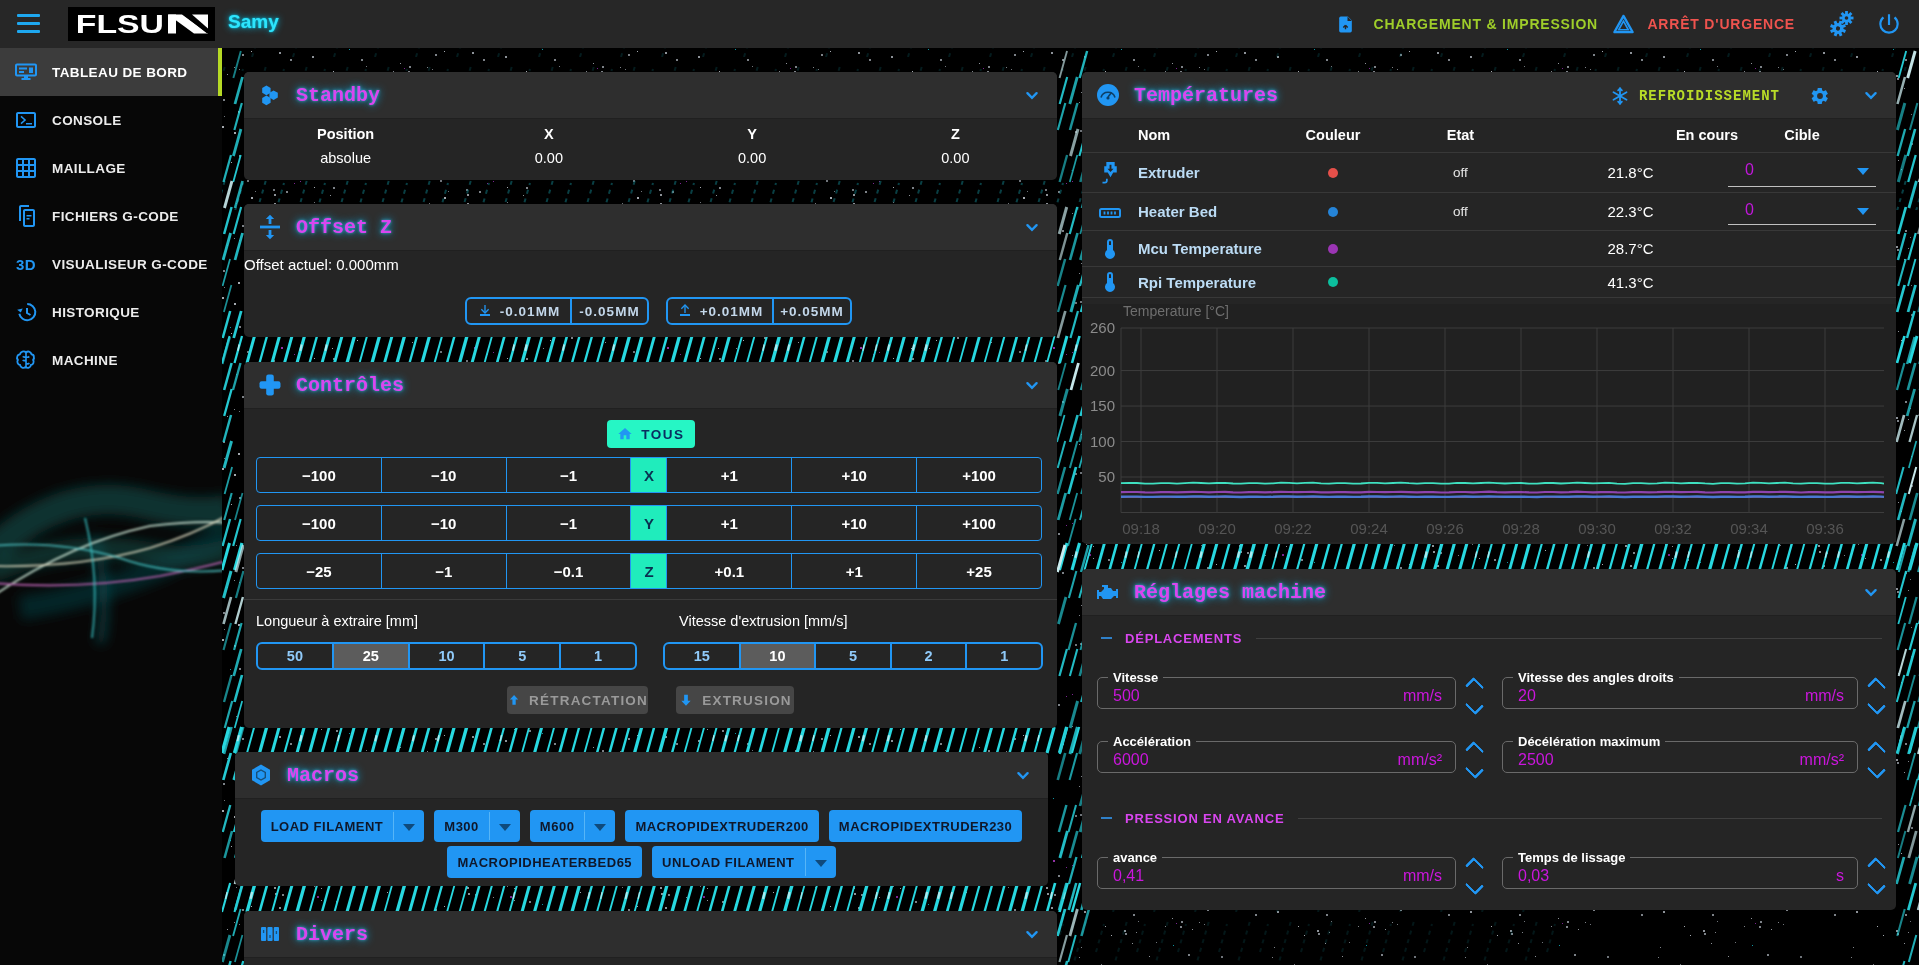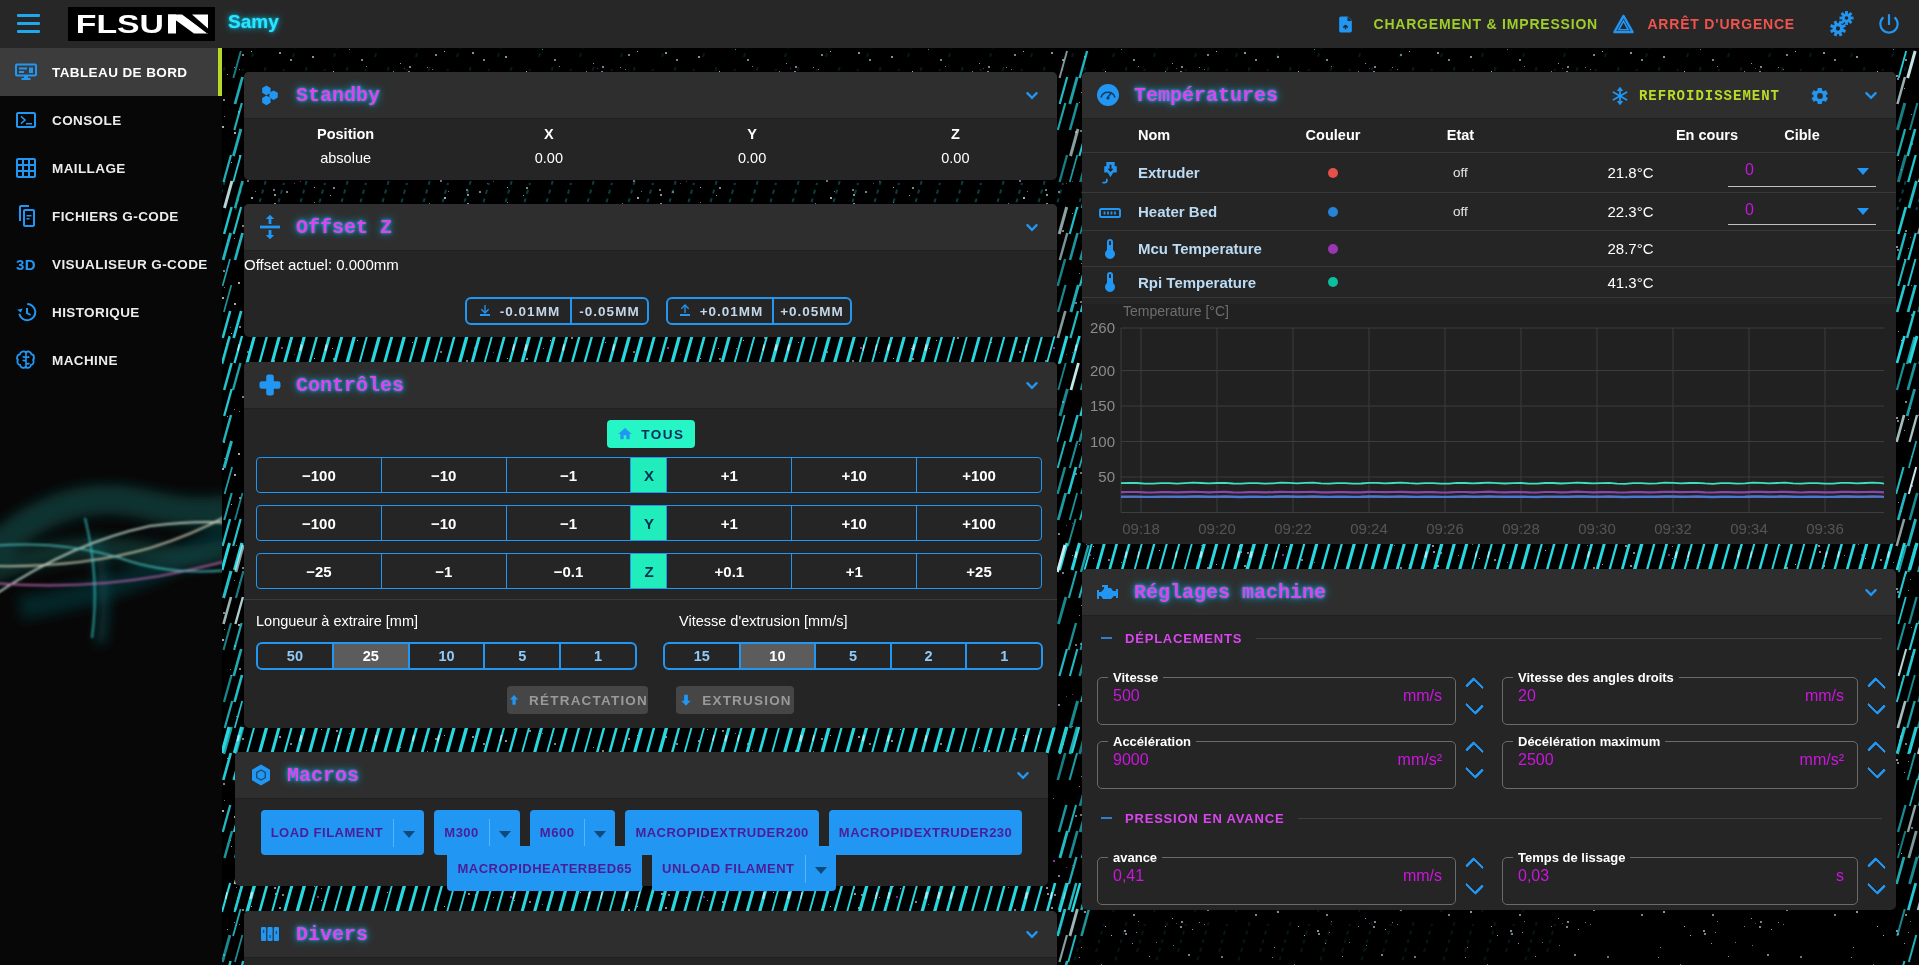--- a/index.html
+++ b/index.html
@@ -31,21 +31,21 @@
   
   .btn-grp { display:flex; border:2px solid #2196f3; border-radius:6px; overflow:hidden; }
   .btn-grp .bg-cell { display:flex; align-items:center; justify-content:center; color:#c3d7ea; font-size:14.5px; font-weight:bold; border-right:2px solid #2196f3; }
   .btn-grp .bg-cell:last-child { border-right:none; }
   .mrow { position:absolute; left:12px; width:786px; height:36px; display:flex; border:1px solid #2196f3; border-radius:4px; }
   .mrow > div { flex:1; display:flex; align-items:center; justify-content:center; color:#fff; font-size:15px; font-weight:bold; border-right:1px solid #2196f3; }
   .mrow > div:last-child { border-right:none; }
   .mrow .axis { flex:none; width:36px; background:#20ecbc; color:#0a3050; font-size:15px; }
   .ec { flex:1; font-size:14.5px; }
   .sel { background:#5c5c5c; color:#fff !important; }
-  .macro { position:relative; flex:none; white-space:nowrap; height:45px; background:#2196f3; border-radius:4px; display:flex; align-items:center; color:#4c1d95; font-weight:bold; font-size:13px; letter-spacing:.5px; }
+  .macro { position:relative; flex:none; white-space:nowrap; height:32px; background:#2196f3; border-radius:4px; display:flex; align-items:center; color:#0f172a; font-weight:bold; font-size:13px; letter-spacing:.5px; }
   .macro span { padding:0 10px; }
   .macro i { width:1px; height:28px; background:#56b5f7; }
   .macro b.dd { width:30px; height:28px; position:relative; }
   .macro b.dd::after { content:""; position:absolute; left:9px; top:12px; border-left:6px solid transparent; border-right:6px solid transparent; border-top:7px solid #0c3d66; opacity:.85; }
   
   .trow { position:absolute; width:100%; display:flex; align-items:center; border-top:1px solid #383838; }
   .tic { width:56px; display:flex; justify-content:center; align-items:center; }
   .tnm { width:130px; color:#bcdcf5; font-weight:bold; font-size:15px; white-space:nowrap; }
   .tdot { width:130px; display:flex; justify-content:center; }
   .tdot span { width:10px; height:10px; border-radius:50%; }
@@ -54,21 +54,21 @@
   .tcb { width:158px; position:relative; height:100%; }
   .tin { position:absolute; left:7px; top:8px; color:#c217dc; font-size:16px; }
   .tcb::after { content:""; position:absolute; left:-10px; right:20px; bottom:5px; border-bottom:1.5px solid #c0c0c0; }
   .noline::after { display:none; }
   .tar { position:absolute; right:27px; top:15px; border-left:6px solid transparent; border-right:6px solid transparent; border-top:7px solid #2196f3; }
   
   .sect { position:absolute; left:0; width:100%; height:14px; display:flex; align-items:center; }
   .sline { width:11px; border-top:2.5px solid #2f80c8; margin-left:19px; margin-right:13px; }
   .stxt { color:#d946ef; font-weight:bold; font-size:13px; letter-spacing:.8px; }
   .sfill { flex:1; border-top:1px solid #3f3f3f; margin-left:14px; margin-right:14px; }
-  .nfield { position:absolute; height:48px; border:1px solid #6a6a6a; border-radius:5px; }
+  .nfield { position:absolute; height:32px; border:1px solid #6a6a6a; border-radius:5px; }
   .nfield label { position:absolute; top:-8px; left:10px; background:#252525; padding:0 5px; color:#fff; font-size:13px; font-weight:bold; white-space:nowrap; }
   .nval { position:absolute; left:15px; top:9px; color:#cb16dd; font-size:16px; }
   .nunit { position:absolute; right:13px; top:9px; color:#cb16dd; font-size:16px; }
   .spin { position:absolute; width:22px; height:38px; }
   .spin::before { content:""; position:absolute; left:3px; top:2px; width:12px; height:12px; border-left:3px solid #2196f3; border-top:3px solid #2196f3; transform:rotate(45deg) scale(1,.82); border-radius:2px; }
   .spin::after { content:""; position:absolute; left:3px; bottom:2px; width:12px; height:12px; border-left:3px solid #2196f3; border-top:3px solid #2196f3; transform:rotate(225deg) scale(1,.82); border-radius:2px; }
 </style>
 </head>
 <body>
 <div id="stage">
@@ -1534,21 +1534,21 @@
         </div>
       <div class="spin" style="left:382px; top:61px;"></div>
       <div class="nfield" style="left:420px; top:61px; width:356px;">
           <label>Vitesse des angles droits</label>
           <div class="nval">20</div>
           <div class="nunit">mm/s</div>
         </div>
       <div class="spin" style="left:784px; top:61px;"></div>
       <div class="nfield" style="left:15px; top:125px; width:359px;">
           <label>Accélération</label>
-          <div class="nval">9000</div>
+          <div class="nval">6000</div>
           <div class="nunit">mm/s²</div>
         </div>
       <div class="spin" style="left:382px; top:125px;"></div>
       <div class="nfield" style="left:420px; top:125px; width:356px;">
           <label>Décélération maximum</label>
           <div class="nval">2500</div>
           <div class="nunit">mm/s²</div>
         </div>
       <div class="spin" style="left:784px; top:125px;"></div>
       <div class="sect" style="top:195px;">

